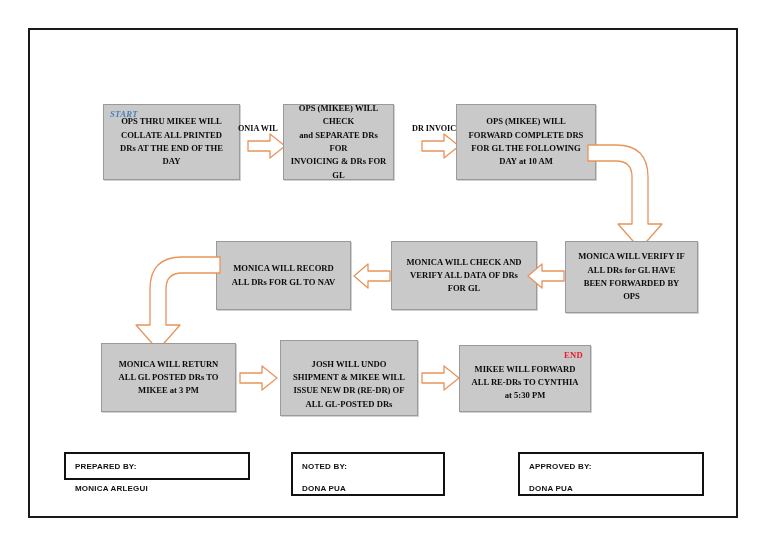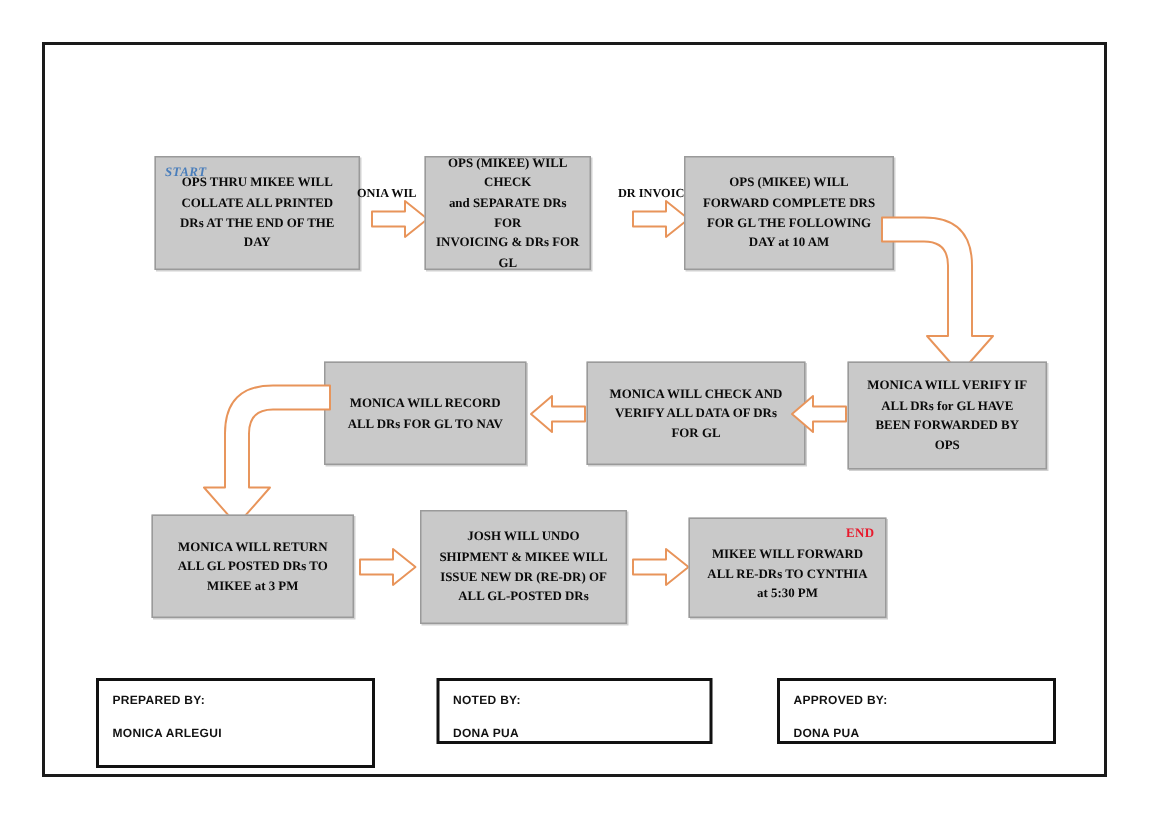--- a/index.html
+++ b/index.html
@@ -192,21 +192,21 @@
       <span>MIKEE at 3 PM</span>
     </span>
   </div>
 
   <div class="arrow" style="left:239px;top:364px;">
     <svg width="40" height="28" viewBox="0 0 40 28">
       <path d="M1,9 L23,9 L23,2 L38,14 L23,26 L23,19 L1,19 Z" fill="#ffffff" stroke="#e8945a" stroke-width="1.3" stroke-linejoin="round"></path>
     </svg>
   </div>
 
-  <div class="pbox" style="left:280px;top:340px;width:138px;height:76px;">
+  <div class="pbox" style="left:280px;top:340px;width:138px;height:76px;align-items:flex-end;">
     <span class="txt">
       <span>JOSH WILL UNDO</span><br>
       <span>SHIPMENT &amp; MIKEE WILL</span><br>
       <span>ISSUE NEW DR (RE-DR) OF</span><br>
       <span>ALL GL-POSTED DRs</span>
     </span>
   </div>
 
   <div class="arrow" style="left:421px;top:364px;">
     <svg width="40" height="28" viewBox="0 0 40 28">
@@ -216,26 +216,26 @@
 
   <div class="pbox" style="left:459px;top:345px;width:132px;height:67px;">
     <span class="badge badge-end">END</span>
     <span class="txt" style="padding-top:8px;">
       <span>MIKEE WILL FORWARD</span><br>
       <span>ALL RE-DRs TO CYNTHIA</span><br>
       <span>at 5:30 PM</span>
     </span>
   </div>
 
-  <div class="sigbox" style="left:64px;top:452px;width:186px;height:60px;">
+  <div class="sigbox" style="left:64px;top:452px;width:186px;height:28px;">
     <span class="sig-label">PREPARED BY:</span>
     <span class="sig-name">MONICA ARLEGUI</span>
   </div>
 
-  <div class="sigbox" style="left:291px;top:452px;width:184px;height:44px;">
+  <div class="sigbox" style="left:291px;top:452px;width:154px;height:44px;">
     <span class="sig-label">NOTED BY:</span>
     <span class="sig-name">DONA PUA</span>
   </div>
 
   <div class="sigbox" style="left:518px;top:452px;width:186px;height:44px;">
     <span class="sig-label">APPROVED BY:</span>
     <span class="sig-name">DONA PUA</span>
   </div>
 
 </div>

